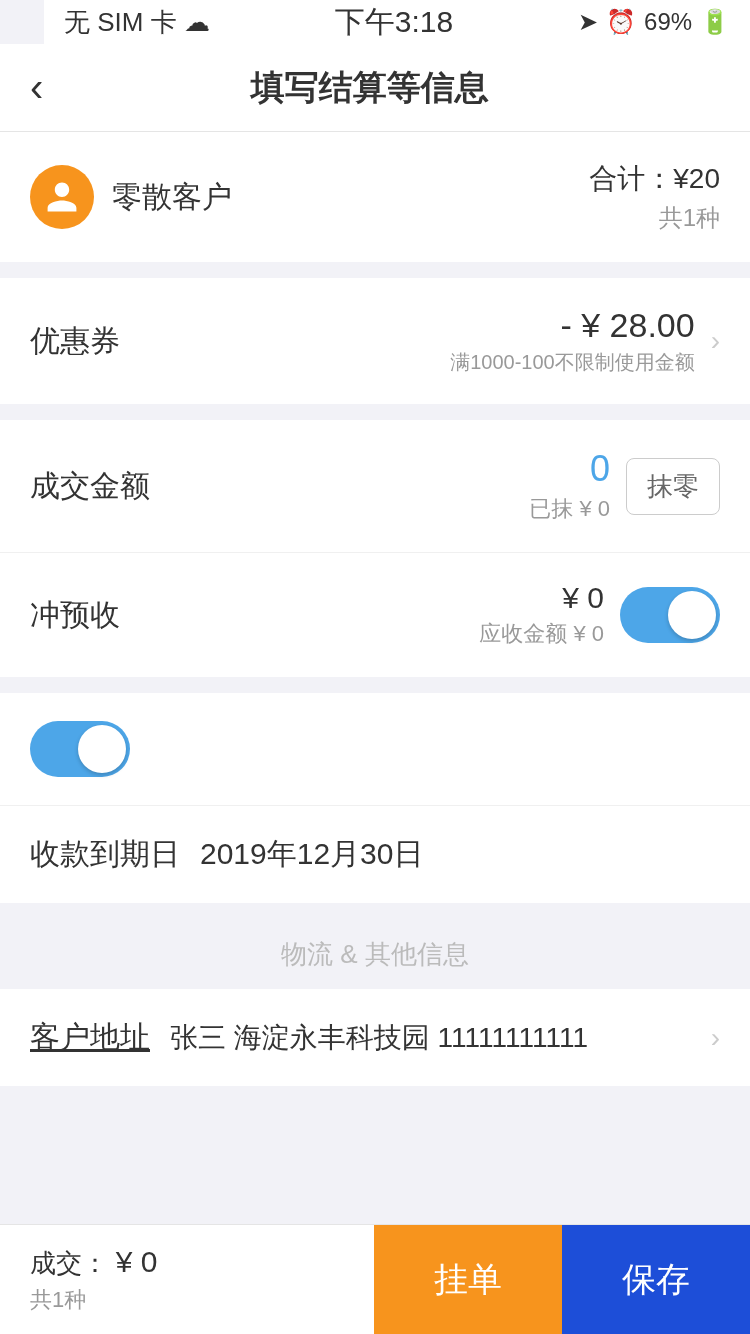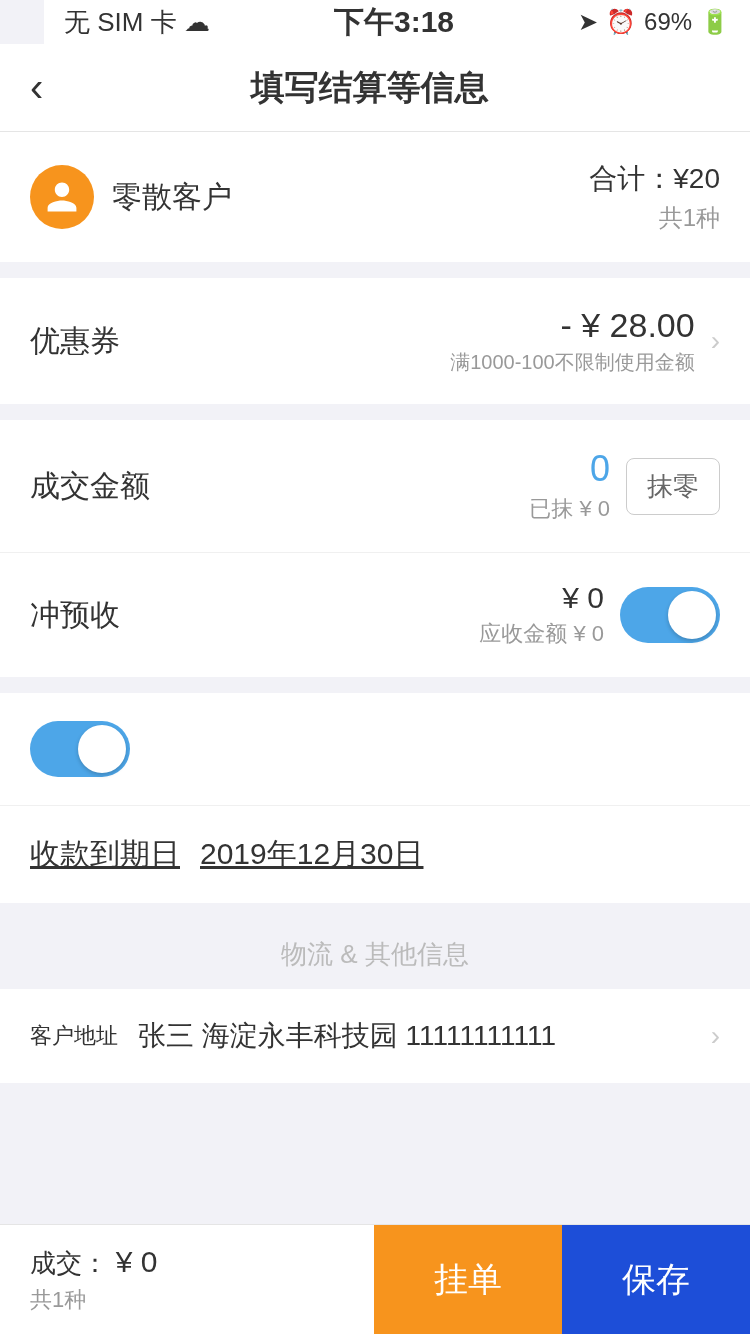--- a/index.html
+++ b/index.html
@@ -20,21 +20,21 @@
       background: #fff;
       display: flex;
       align-items: center;
       justify-content: space-between;
       padding: 0 20px;
       font-size: 26px;
       font-weight: 500;
       margin-left: 44px;
     }
     .status-left { display: flex; align-items: center; gap: 10px; }
-    .status-center { font-size: 30px; font-weight: 700; }
+    .status-center { font-size: 30px; font-weight: 400; }
     .status-right { display: flex; align-items: center; gap: 8px; font-size: 24px; }
 
     
     .nav-bar {
       height: 88px;
       background: #fff;
       display: flex;
       align-items: center;
       padding: 0 30px;
       border-bottom: 1px solid #e5e5e5;
@@ -214,21 +214,20 @@
       justify-content: space-between;
     }
 
     
     .due-date-row {
       background: #fff;
       padding: 28px 30px;
       display: flex;
       gap: 20px;
       border-top: 1px solid #f0f0f0;
-      text-decoration: underline;
     }
     .due-date-label {
       font-size: 30px;
       color: #333;
     }
     .due-date-value {
       font-size: 30px;
       color: #333;
     }
 
@@ -248,24 +247,25 @@
 
     
     .address-row {
       background: #fff;
       padding: 28px 30px;
       display: flex;
       align-items: center;
       justify-content: space-between;
     }
     .address-label {
-      font-size: 22px;
+      font-size: 30px;
       color: #333;
       flex-shrink: 0;
       margin-right: 20px;
+      text-decoration: underline;
     }
     .address-value {
       font-size: 28px;
       color: #333;
       flex: 1;
     }
 
     
     .bottom-bar {
       position: fixed;

